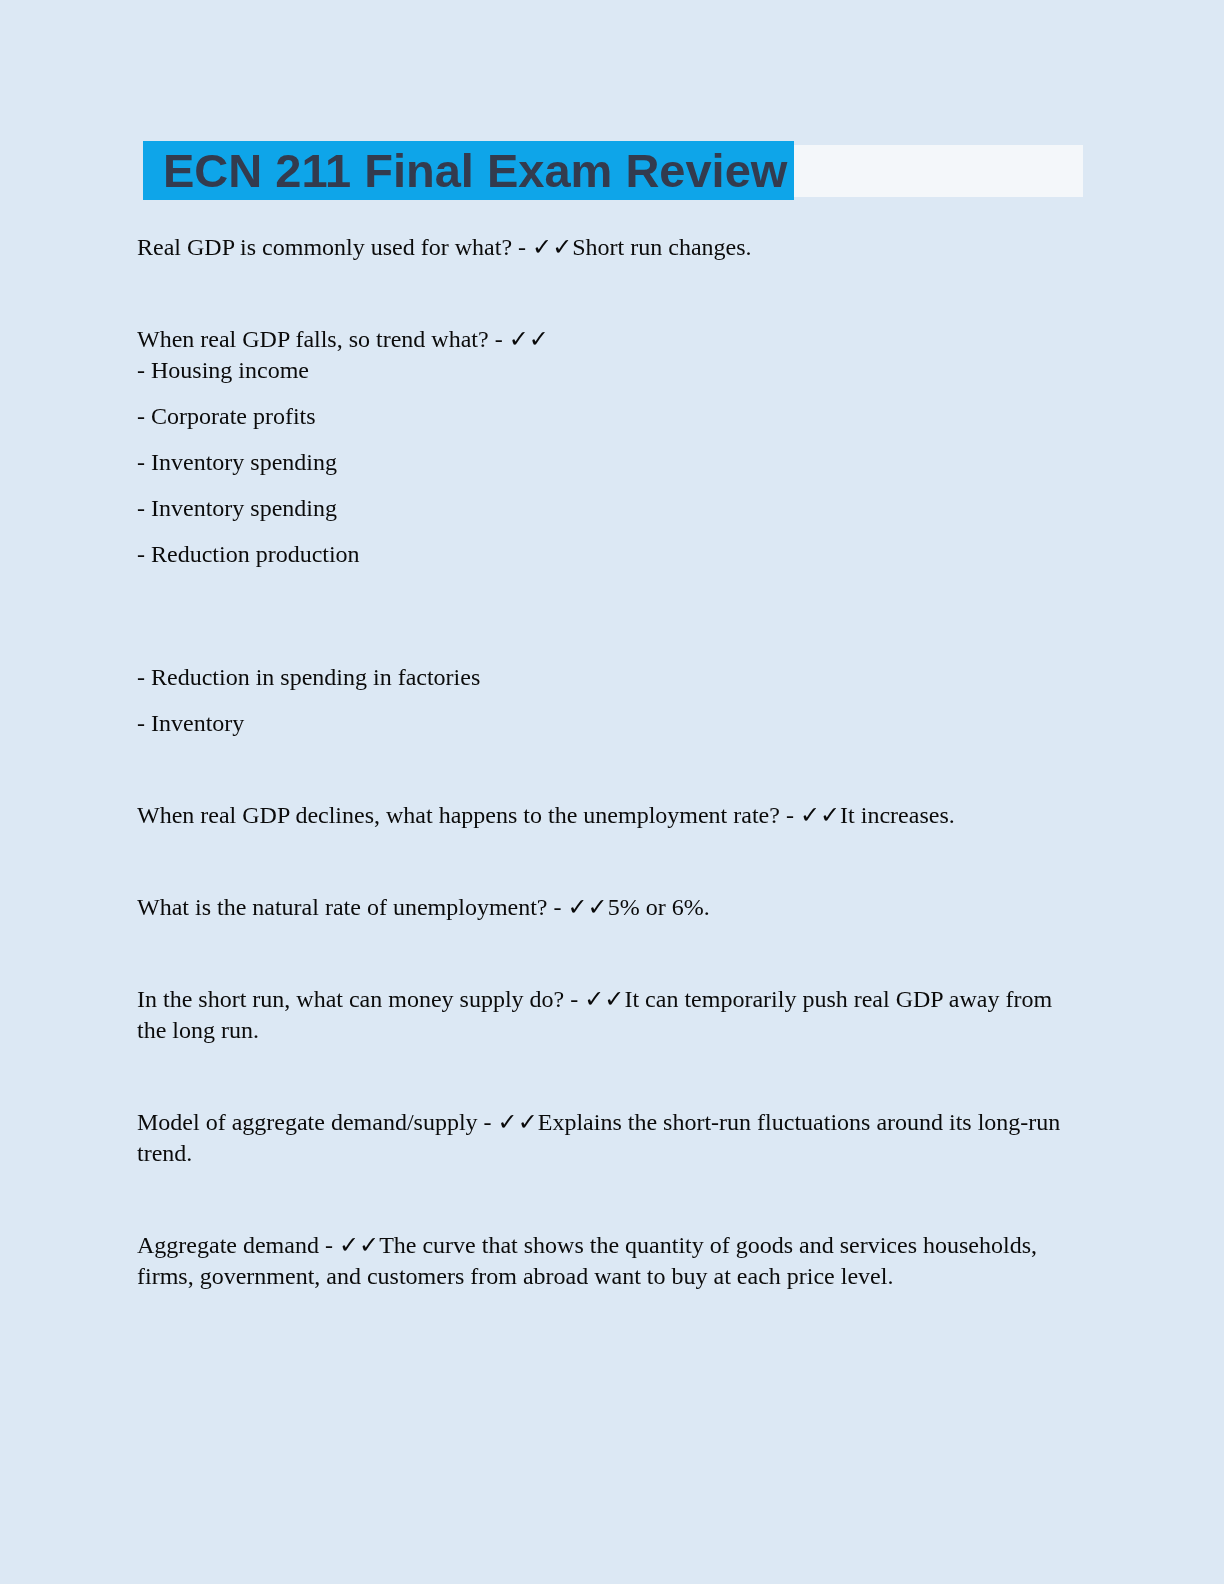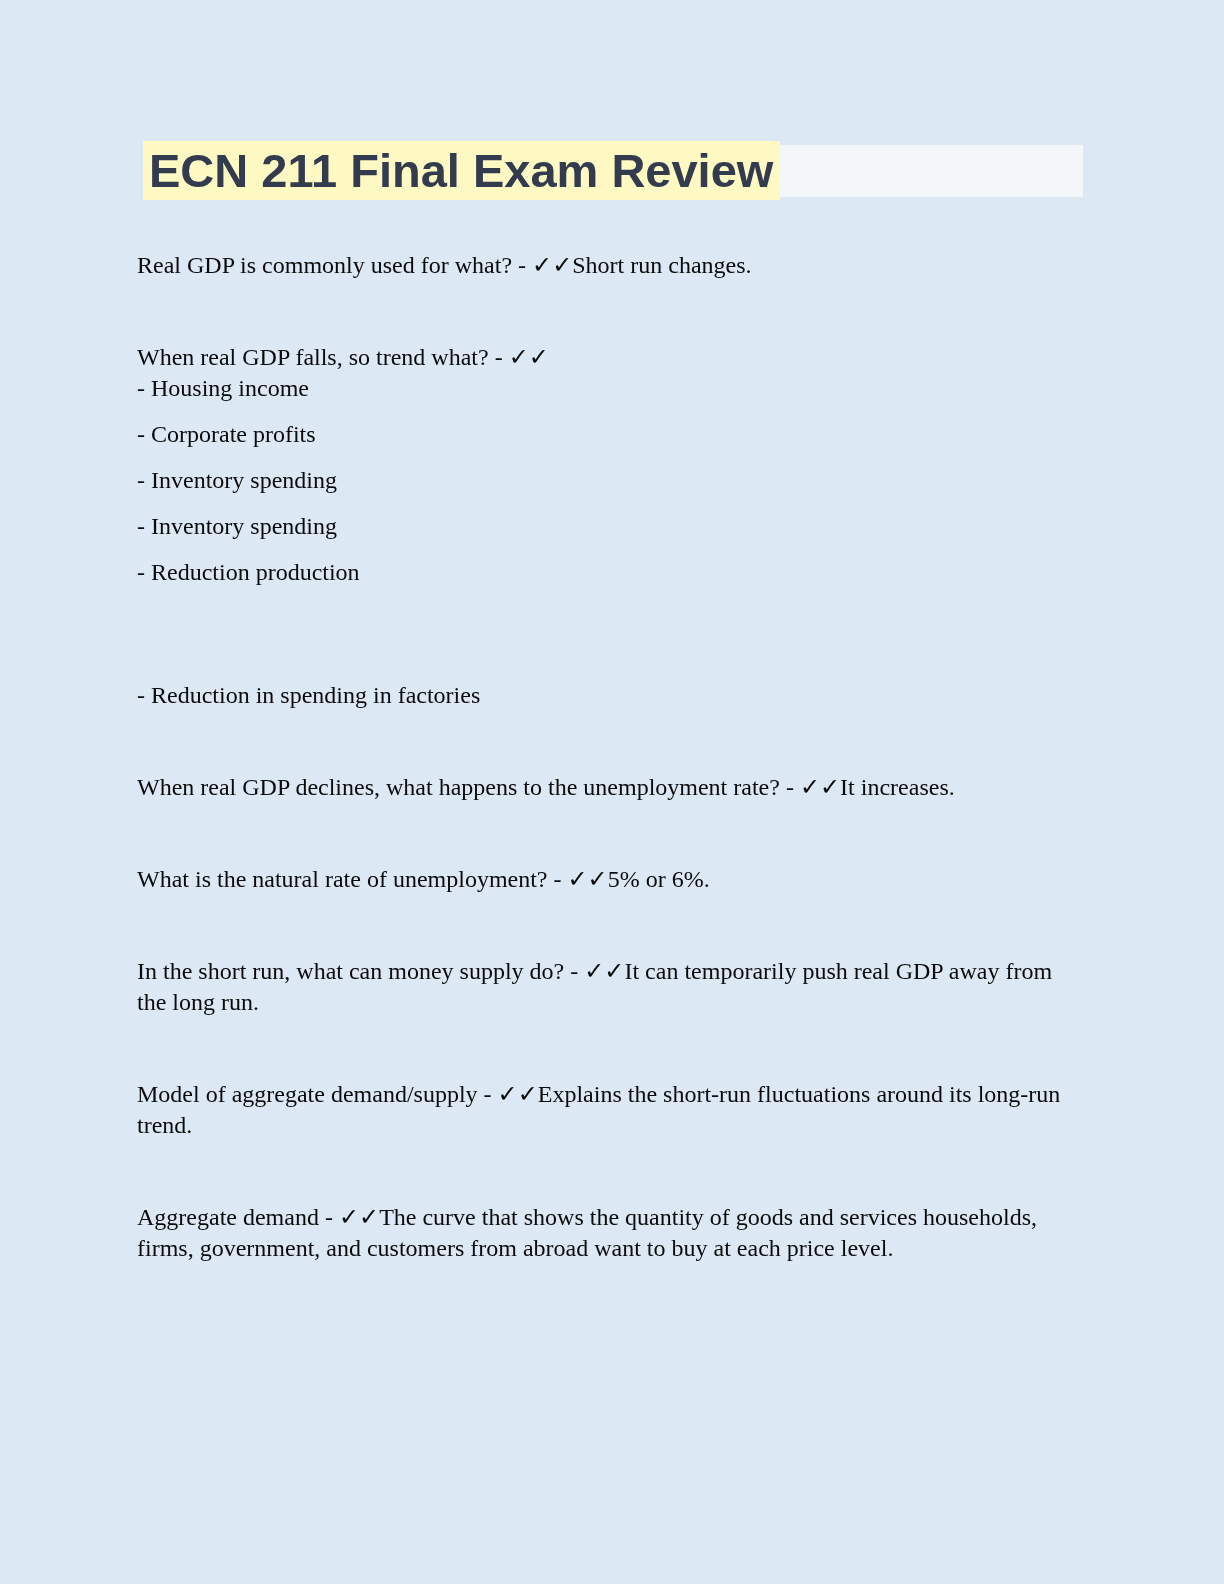--- a/index.html
+++ b/index.html
@@ -20,37 +20,37 @@
     top: 141px;
     width: 946px;
   }
   .title-row {
     display: flex;
     align-items: center;
     height: 59px;
     margin-left: 6px;
   }
   .title-text {
-    background: #fef9c3;
+    background: #0ea5e9;
     color: #333b4e;
     font-family: "Liberation Sans", sans-serif;
     font-weight: 700;
     font-size: 47px;
     line-height: 59px;
-    padding: 0 7px 0 6px;
+    padding: 0 7px 0 20px;
     white-space: nowrap;
     flex: 0 0 auto;
   }
   .title-strip {
     flex: 1 1 auto;
     height: 52px;
     background: #f4f7fa;
   }
   .content {
-    margin-top: 50px;
+    margin-top: 32px;
     color: #0b0b0b;
   }
   .content p {
     margin: 0 0 15px 0;
     font-size: 24px;
     line-height: 31px;
     white-space: nowrap;
   }
   .group-spacer {
     height: 46px;
@@ -79,20 +79,21 @@
       <p><span>- Corporate profits</span></p>
       <p><span>- Inventory spending</span></p>
       <p><span>- Inventory spending</span></p>
       <p><span>- Reduction production</span></p>
     </div>
 
     <div class="group-spacer"></div>
 
     <div>
       <p><br><span>- Reduction in spending in factories</span></p>
+      <p><span>- Inventory</span></p>
     </div>
 
     <div class="group-spacer"></div>
 
     <div>
       <p><span>When real GDP declines, what happens to the unemployment rate? - ✓✓It increases.</span></p>
     </div>
 
     <div class="group-spacer"></div>
 

